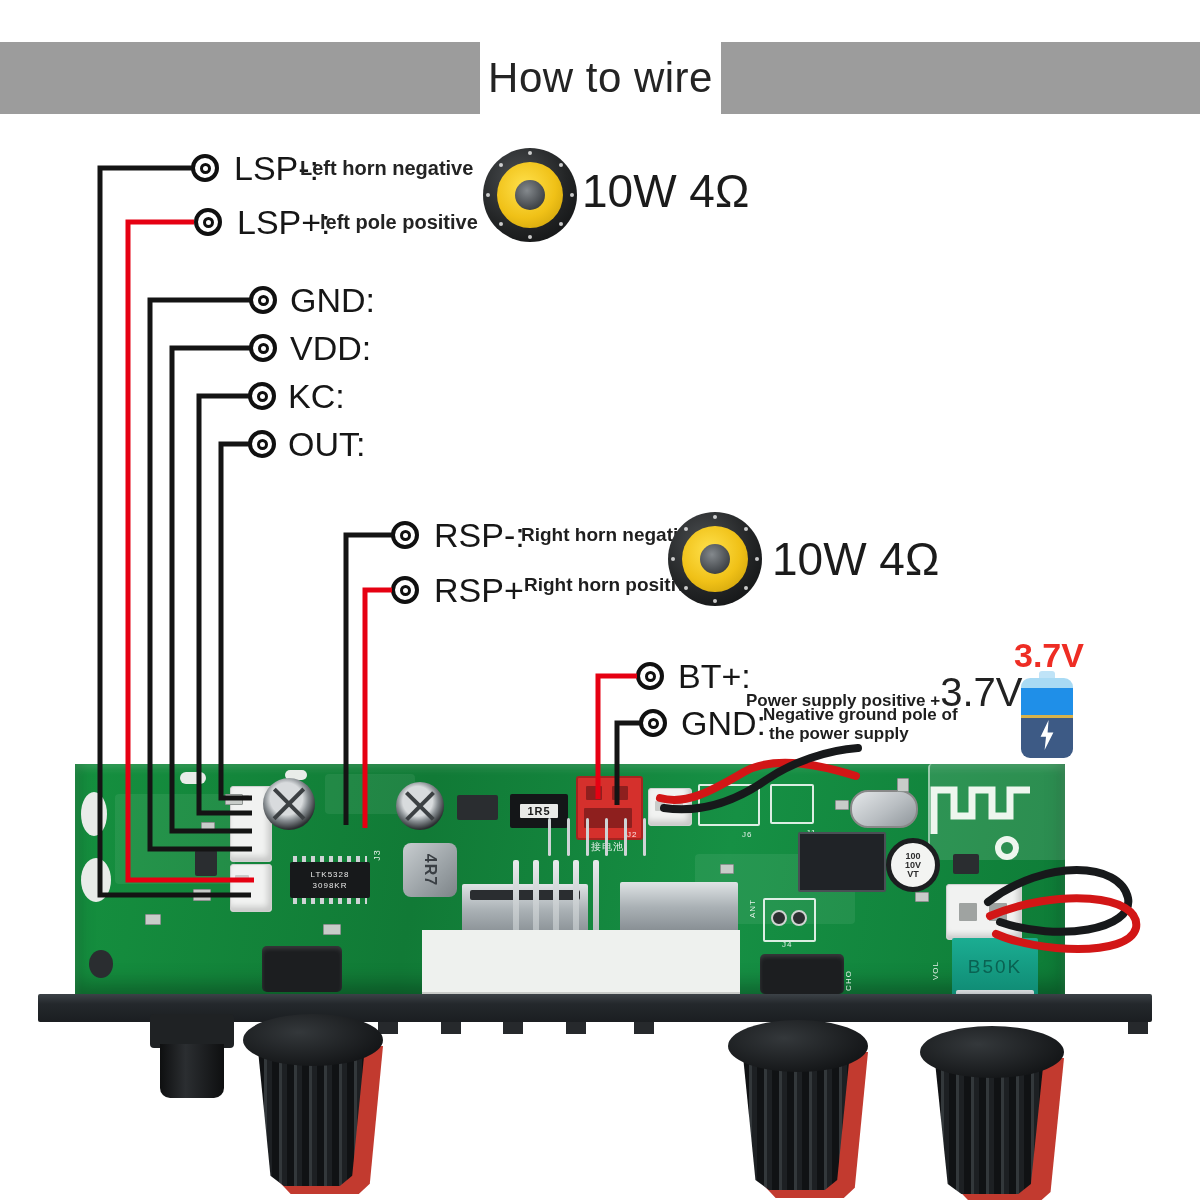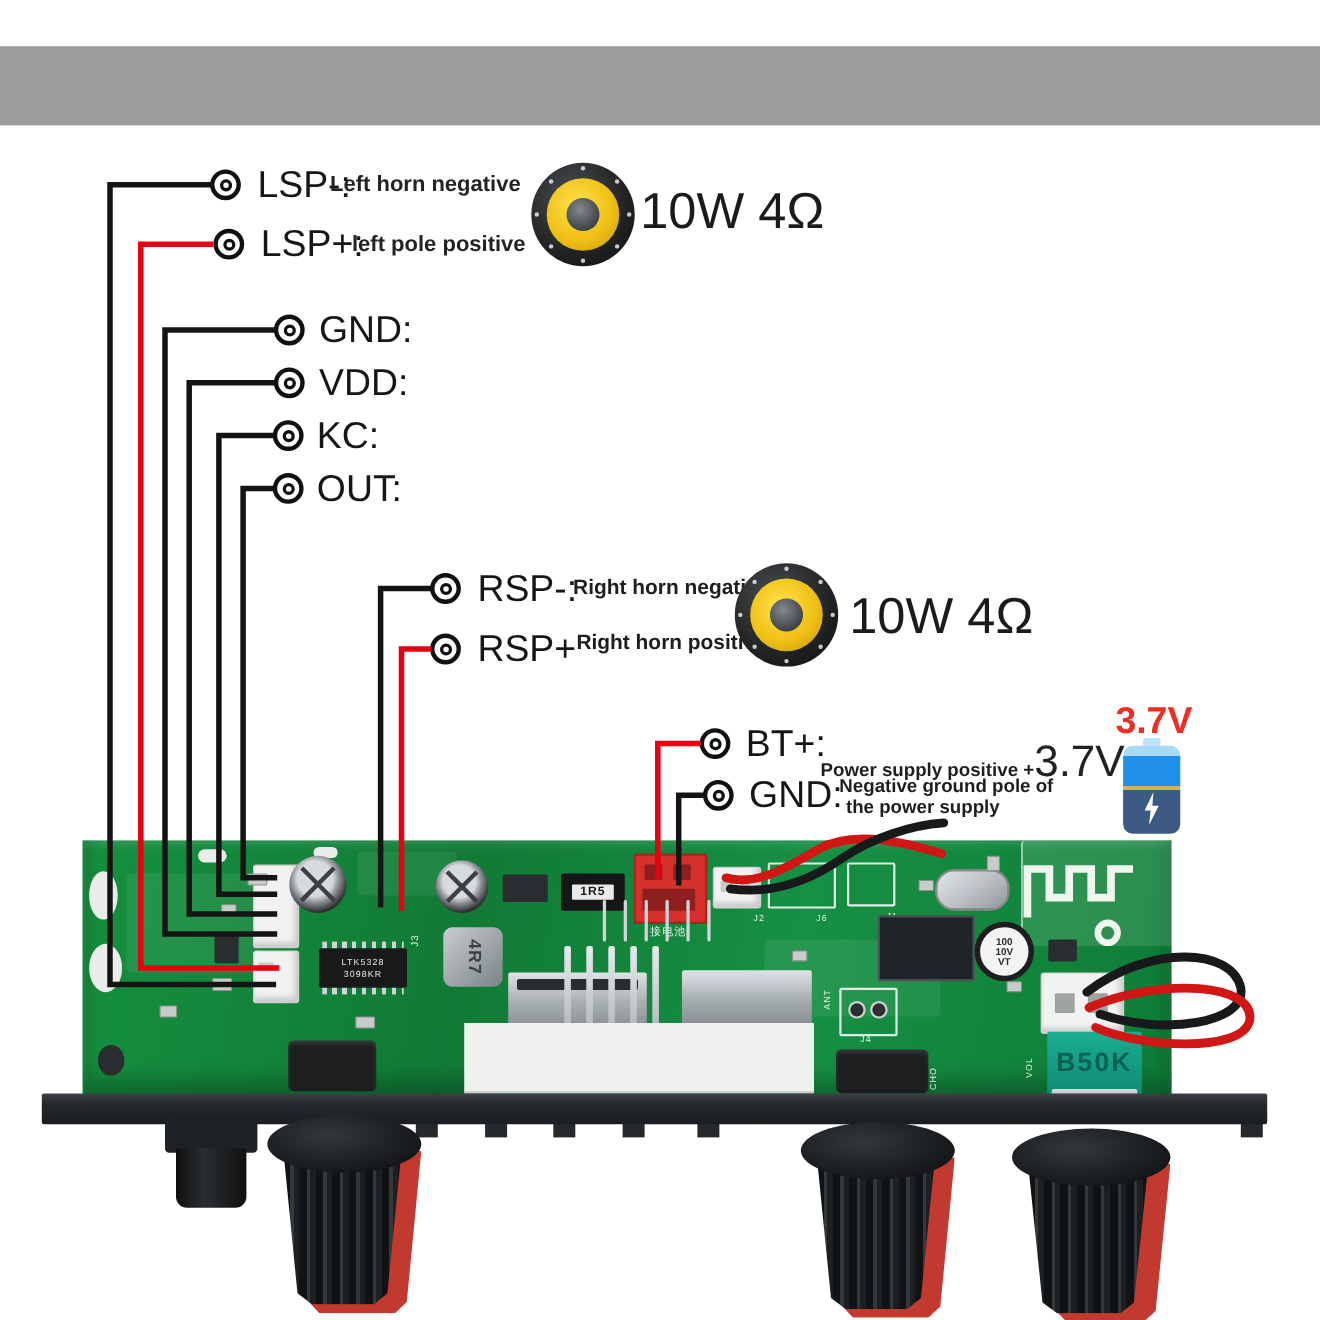--- a/index.html
+++ b/index.html
@@ -82,21 +82,21 @@
   .silkbox{position:absolute;border:2px solid rgba(255,255,255,.85);border-radius:2px;}
   .smd{position:absolute;background:#c8ccc9;border:1px solid #8d9290;border-radius:1px;}
   .smd-d{position:absolute;background:#2a2d30;border-radius:2px;}
   .pad{position:absolute;background:#e9ece9;border-radius:50%;}
   .metal{position:absolute;background:linear-gradient(180deg,#dfe3e5,#aab1b5 50%,#868d92);border-radius:2px;}
   .strip{position:absolute;width:6px;background:linear-gradient(180deg,#e8ebec,#b6bcbf);border-radius:2px;}
   .pin-wire{position:absolute;width:3px;background:#cfd4d6;border-radius:2px;}
   .whitelabel{position:absolute;background:#eef1ee;border-bottom:2px solid #c9ccc9;}
   .btn-dark{position:absolute;background:#1c1e20;border-radius:5px;box-shadow:inset 0 3px 4px rgba(255,255,255,.12);}
   .pot{position:absolute;background:linear-gradient(#1bad92,#0f8a73);display:flex;align-items:center;justify-content:center;border-radius:2px;}
-  .pot span{font-size:24px;font-weight:700;color:#0a6252;letter-spacing:2px;}
+  .pot span{font-size:19px;font-weight:400;color:#0a6252;letter-spacing:2px;}
   .potbase{position:absolute;background:linear-gradient(#d8dcde,#9aa1a5);border-radius:2px;}
   .hole{position:absolute;width:12px;height:12px;border-radius:50%;background:#2c2f31;border:2px solid #cfd3d0;}
   
   .panel{left:38px;top:994px;width:1114px;height:28px;z-index:10;border-radius:2px;
     background:linear-gradient(#3c4247,#24282c 35%,#1b1e21);}
   .tab{position:absolute;top:1020px;width:20px;height:14px;background:#26292c;z-index:9;}
   .jack{z-index:11;}
   .jack .c1{position:absolute;left:0;top:0;width:84px;height:34px;background:#1f2224;border-radius:4px;}
   .jack .c2{position:absolute;left:10px;top:30px;width:64px;height:54px;background:linear-gradient(90deg,#0e0f10,#2b2e31 40%,#0e0f10);border-radius:0 0 10px 10px;}
   .knob{z-index:11;}
@@ -107,20 +107,23 @@
   .knob .body{position:absolute;
     background:repeating-linear-gradient(90deg,#101214 0 7px,#33383b 7px 10px,#1d2023 10px 15px);
     clip-path:polygon(0 0,97% 0,85% 93%,74% 100%,24% 100%,12% 93%);}
 </style>
 </head>
 <body>
 
 <div id="stage">
 
   <div class="abs band"></div>
+  <div class="abs title-box">
+    <span>How to wire</span>
+  </div>
 
   <div class="abs term" style="left:191px;top:154px;">
       <i></i>
     </div>
   <div class="abs pin" style="left:234px;top:147px;">LSP-:</div>
   <div class="abs desc-sm" style="left:300px;top:157px;">Left horn negative</div>
 
   <div class="abs term" style="left:194px;top:208px;">
       <i></i>
     </div>
@@ -258,21 +261,21 @@
       <div class="s" style="left:6px;top:30px;width:48px;height:20px;"></div>
     </div>
     <div class="silk" style="left:516px;top:76px;font-size:10px;">接电池</div>
 
     <div class="conn-w" style="left:573px;top:24px;width:42px;height:36px;">
       <div class="slot" style="left:6px;top:12px;width:10px;height:10px;"></div>
       <div class="slot" style="left:24px;top:12px;width:10px;height:10px;"></div>
     </div>
     <div class="silkbox" style="left:623px;top:20px;width:58px;height:38px;"></div>
     <div class="silkbox" style="left:695px;top:20px;width:40px;height:36px;"></div>
-    <div class="silk" style="left:610px;top:66px;font-size:8px;">J2</div>
+    <div class="silk" style="left:552px;top:66px;font-size:8px;">J2</div>
     <div class="silk" style="left:667px;top:66px;font-size:8px;">J6</div>
     <div class="silk" style="left:731px;top:64px;font-size:8px;">J1</div>
 
     <div class="pin-wire" style="left:473px;top:54px;height:38px;"></div>
     <div class="pin-wire" style="left:492px;top:54px;height:38px;"></div>
     <div class="pin-wire" style="left:511px;top:54px;height:38px;"></div>
     <div class="pin-wire" style="left:530px;top:54px;height:38px;"></div>
     <div class="pin-wire" style="left:549px;top:54px;height:38px;"></div>
     <div class="pin-wire" style="left:568px;top:54px;height:38px;"></div>
 

